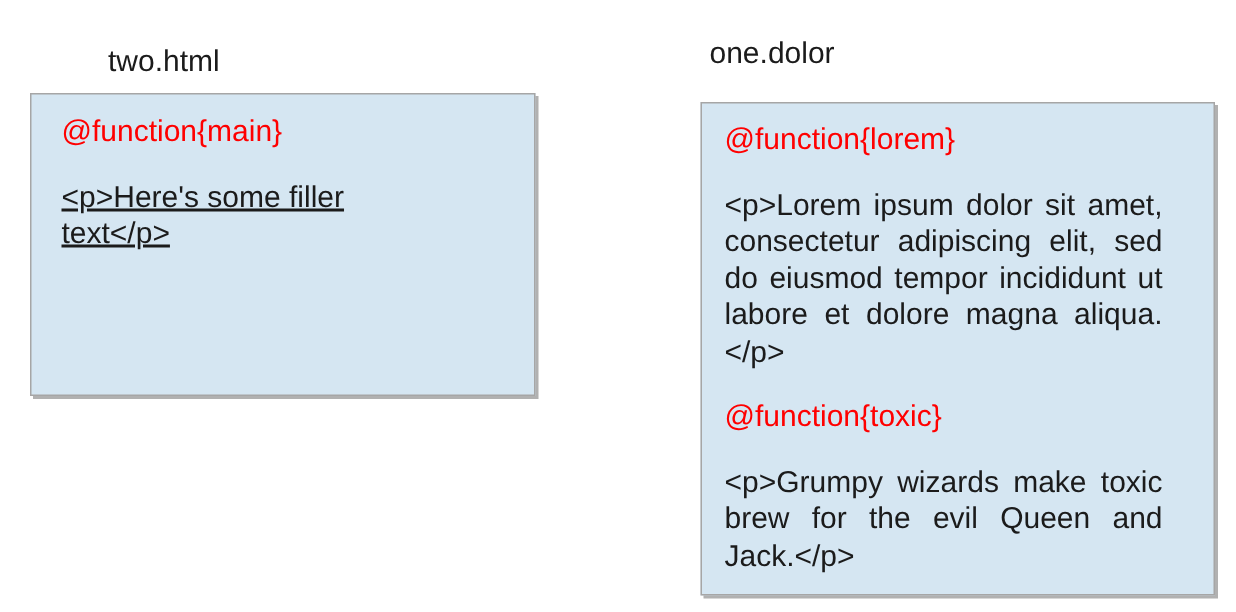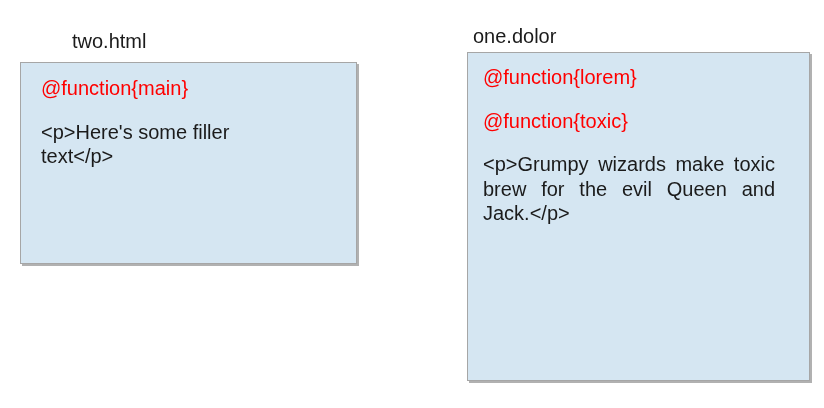--- a/index.html
+++ b/index.html
@@ -44,34 +44,35 @@
   }
   #panel-two {
     left: 20px;
     top: 62px;
     width: 337px;
     height: 202px;
     padding: 13px 14px 0 20px;
   }
   #panel-one {
     left: 467px;
-    top: 52px;
+    top: 68px;
     width: 343px;
     height: 329px;
     padding: 12px 0 0 15px;
   }
   .panel p {
     margin: 0 0 19px 0;
   }
   .directive {
     color: var(--directive-red);
     white-space: nowrap;
   }
   .code-narrow {
     max-width: 215px;
+    text-decoration: underline;
   }
   .code-justify {
     width: 292px;
     text-align: justify;
   }
 </style>
 </head>
 <body>
 
 <div class="canvas">
@@ -80,17 +81,18 @@
 
   <div class="panel" id="panel-two">
     <p class="directive">@function{main}</p>
     <p class="code-narrow">&lt;p&gt;Here's some filler text&lt;/p&gt;</p>
   </div>
 
   <div class="file-title" id="title-one">one.dolor</div>
 
   <div class="panel" id="panel-one">
     <p class="directive">@function{lorem}</p>
+    <p class="code-justify">&lt;p&gt;Lorem ipsum dolor sit amet, consectetur adipiscing elit, sed do eiusmod tempor incididunt ut labore et dolore magna aliqua.&lt;/p&gt;</p>
     <p class="directive">@function{toxic}</p>
     <p class="code-justify">&lt;p&gt;Grumpy wizards make toxic brew for the evil Queen and Jack.&lt;/p&gt;</p>
   </div>
 
 </div>
 
 </body></html>

